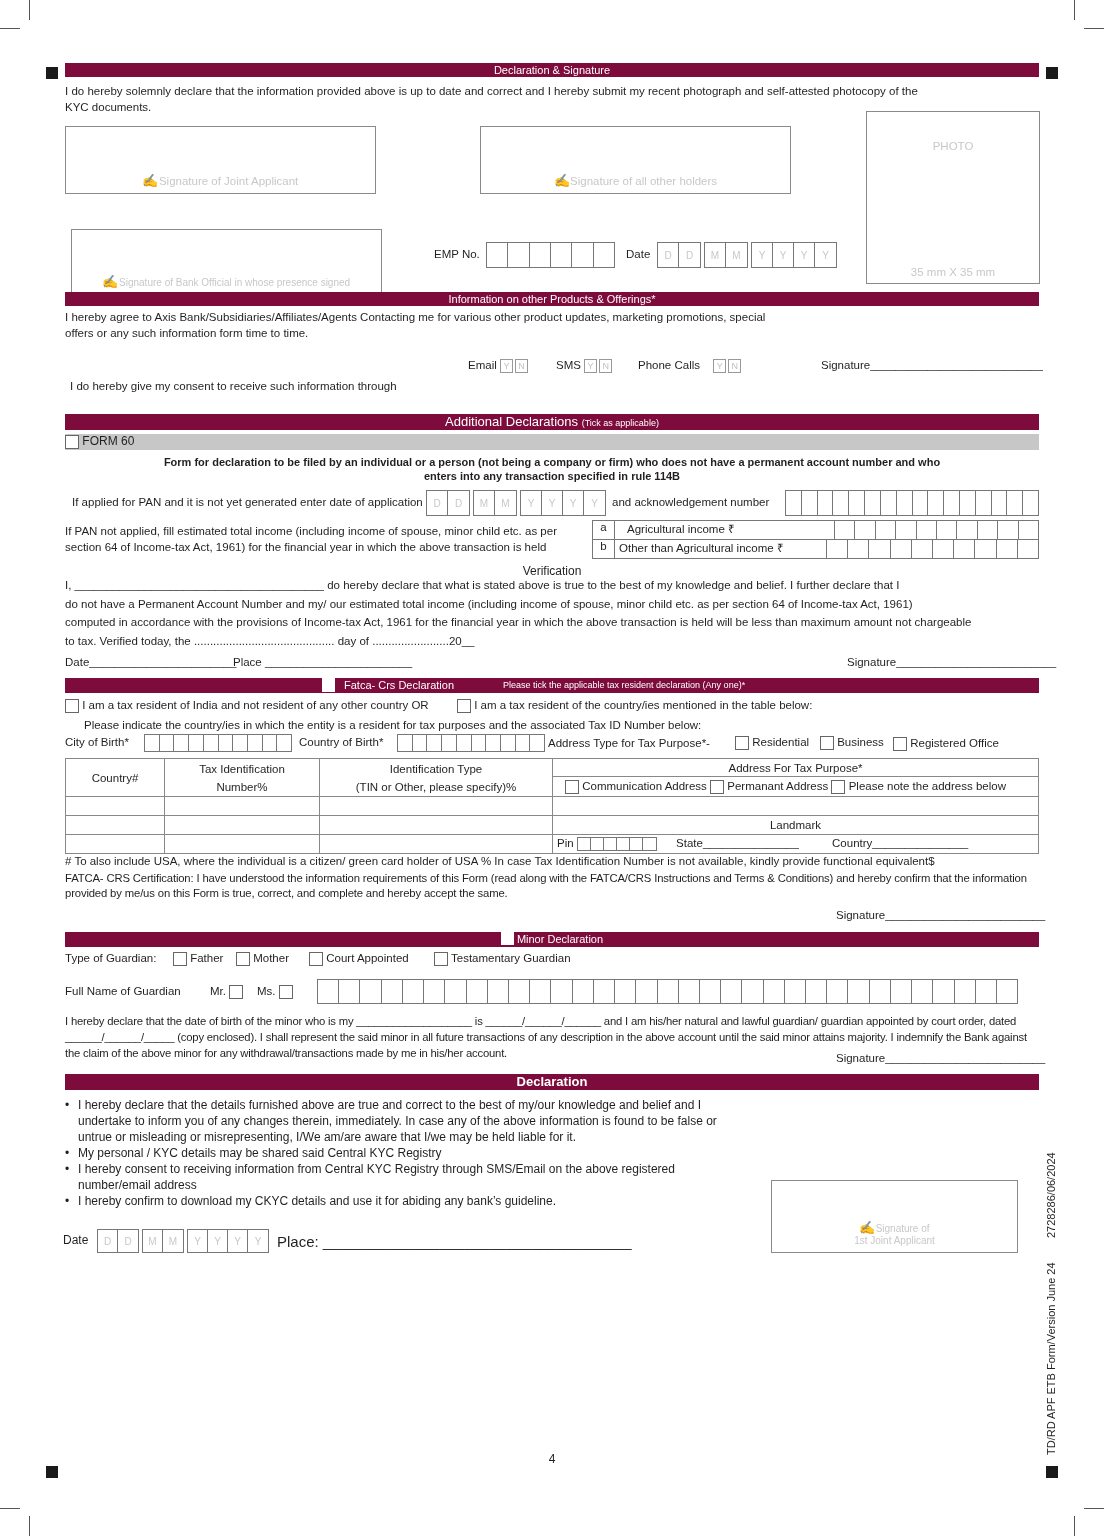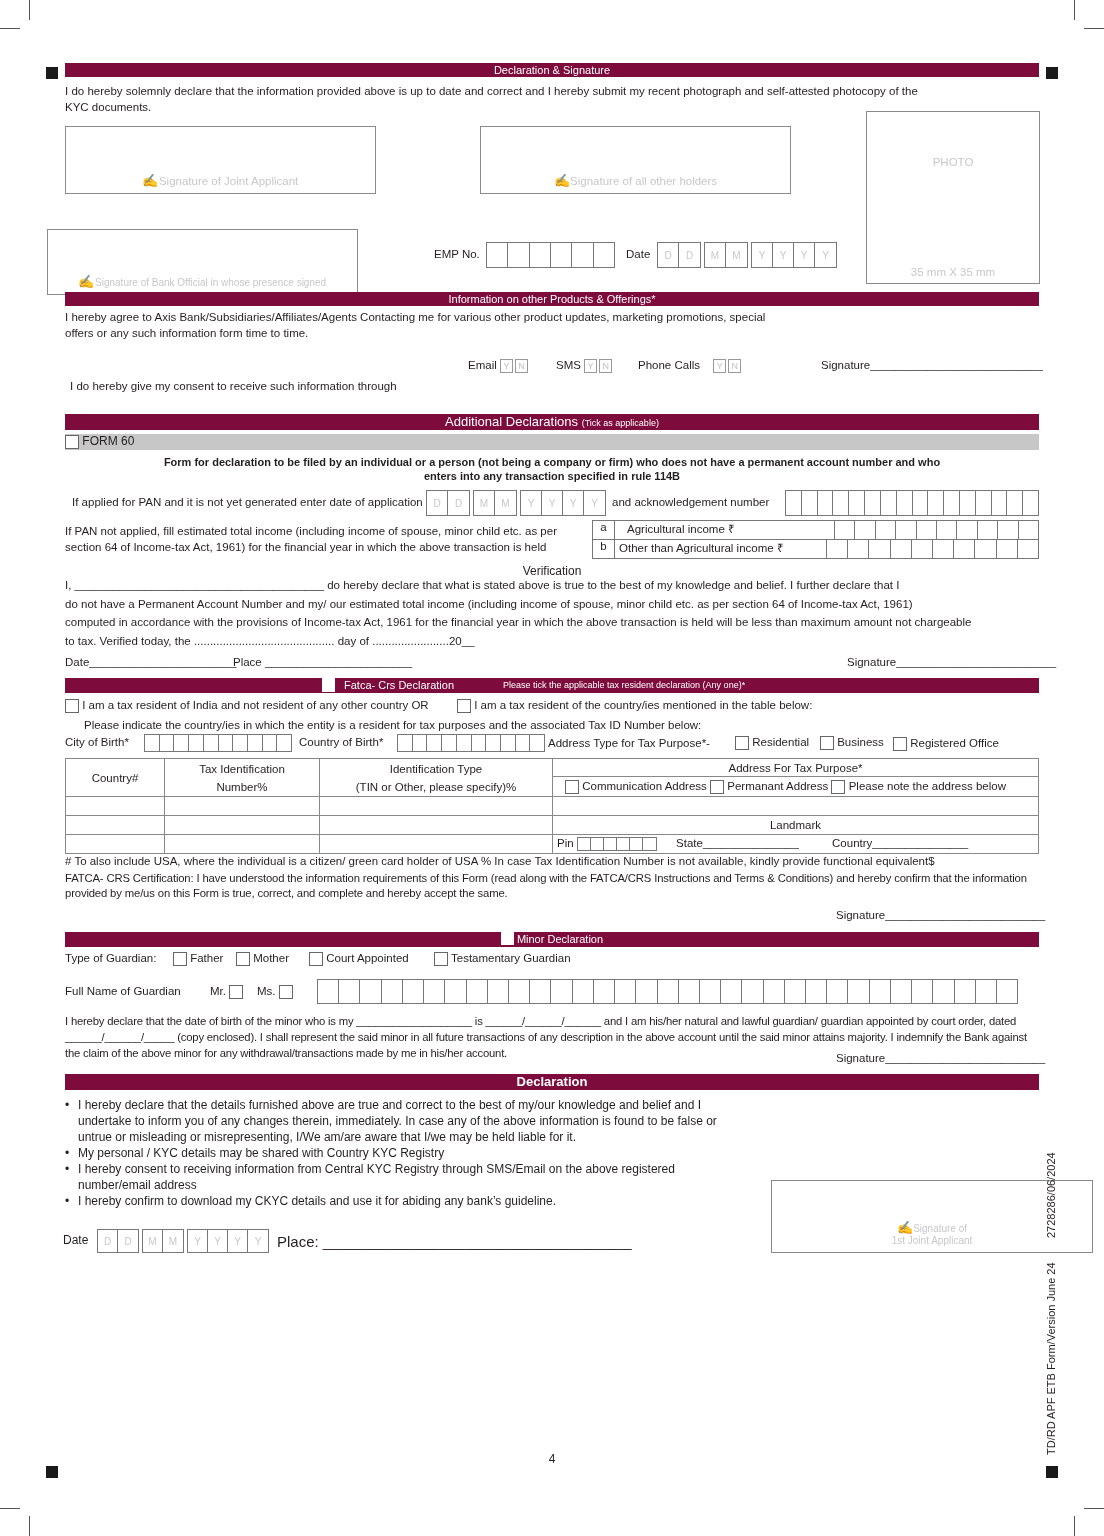--- a/index.html
+++ b/index.html
@@ -52,24 +52,24 @@
 <div class="bar" style="top:63px;"><span>Declaration &amp; Signature</span></div>
 <div class="para" style="left:65px;top:83px;width:870px;">I do hereby solemnly declare that the information provided above is up to date and correct and I hereby submit my recent photograph and self-attested photocopy of the KYC documents.</div>
 
 <div class="sigbox" style="left:65px;top:126px;width:311px;height:68px;">
   <div class="lbl"><span class="pen">✍</span><span>Signature of Joint Applicant</span></div>
 </div>
 <div class="sigbox" style="left:480px;top:126px;width:311px;height:68px;">
   <div class="lbl"><span class="pen">✍</span><span>Signature of all other holders</span></div>
 </div>
 <div class="sigbox" style="left:866px;top:111px;width:174px;height:173px;">
-  <div class="abs" style="top:44px;left:0;right:0;text-align:center;color:#c8c8c8;">PHOTO</div>
+  <div class="abs" style="top:28px;left:0;right:0;text-align:center;color:#c8c8c8;">PHOTO</div>
   <div class="lbl">35 mm X 35 mm</div>
 </div>
-<div class="sigbox" style="left:47px;top:229px;width:311px;height:66px;">
+<div class="sigbox" style="left:71px;top:229px;width:311px;height:66px;">
   <div class="lbl" style="font-size:10px;"><span class="pen">✍</span><span>Signature of Bank Official in whose presence signed</span></div>
 </div>
 <div class="txt" style="left:434px;top:248px;">EMP No.</div>
 <div class="grid" style="left:486px;top:242px;width:129px;height:26px;">
   <span></span>
     <span></span>
     <span></span>
     <span></span>
     <span></span>
     <span></span>
@@ -351,21 +351,21 @@
     <span></span>
     <span></span>
     <span></span>
 </div>
 <div class="para" style="left:65px;top:1013px;width:976px;font-size:11.3px;line-height:16px;letter-spacing:-0.2px;">I hereby declare that the date of birth of the minor who is my ___________________ is ______/______/______ and I am his/her natural and lawful guardian/ guardian appointed by court order, dated ______/______/_____ (copy enclosed). I shall represent the said minor in all future transactions of any description in the above account until the said minor attains majority. I indemnify the Bank against the claim of the above minor for any withdrawal/transactions made by me in his/her account.</div>
 <div class="txt" style="left:836px;top:1052px;">Signature_________________________</div>
 
 <div class="bar tall" style="top:1074px;font-weight:bold;"><span>Declaration</span></div>
 <ul class="decl-list">
   <li>I hereby declare that the details furnished above are true and correct to the best of my/our knowledge and belief and I undertake to inform you of any changes therein, immediately. In case any of the above information is found to be false or untrue or misleading or misrepresenting, I/We am/are aware that I/we may be held liable for it.</li>
-  <li>My personal / KYC details may be shared with Country KYC Registry</li>
+  <li>My personal / KYC details may be shared said Central KYC Registry</li>
   <li>I hereby consent to receiving information from Central KYC Registry through SMS/Email on the above registered number/email address</li>
   <li>I hereby confirm to download my CKYC details and use it for abiding any bank’s guideline.</li>
 </ul>
 <div class="txt" style="left:63px;top:1233px;font-size:12px;">Date</div>
 <div class="grid gap" style="left:97px;top:1229px;height:24px;">
   <div class="grp">
       <span style="width:20px">D</span>
       <span style="width:20px">D</span>
     </div>
   <div class="grp">
@@ -373,21 +373,21 @@
       <span style="width:20px">M</span>
     </div>
   <div class="grp">
       <span style="width:20px">Y</span>
       <span style="width:20px">Y</span>
       <span style="width:20px">Y</span>
       <span style="width:20px">Y</span>
     </div>
 </div>
 <div class="txt" style="left:277px;top:1233px;font-size:15px;">Place: _____________________________________</div>
-<div class="sigbox" style="left:771px;top:1180px;width:322px;height:73px;">
+<div class="sigbox" style="left:771px;top:1180px;width:247px;height:73px;">
   <div class="lbl" style="font-size:10px;line-height:12px;">
       <div><span class="pen">✍</span><span>Signature of</span></div>
       <div>1st Joint Applicant</div>
     </div>
 </div>
 
 <div class="vert" style="left:1045px;top:1238px;">2728286/06/2024</div>
 <div class="vert" style="left:1045px;top:1455px;">TD/RD APF ETB Form/Version June 24</div>
 
 <div class="txt" style="left:0;width:1104px;text-align:center;top:1452px;font-size:12px;">4</div>

